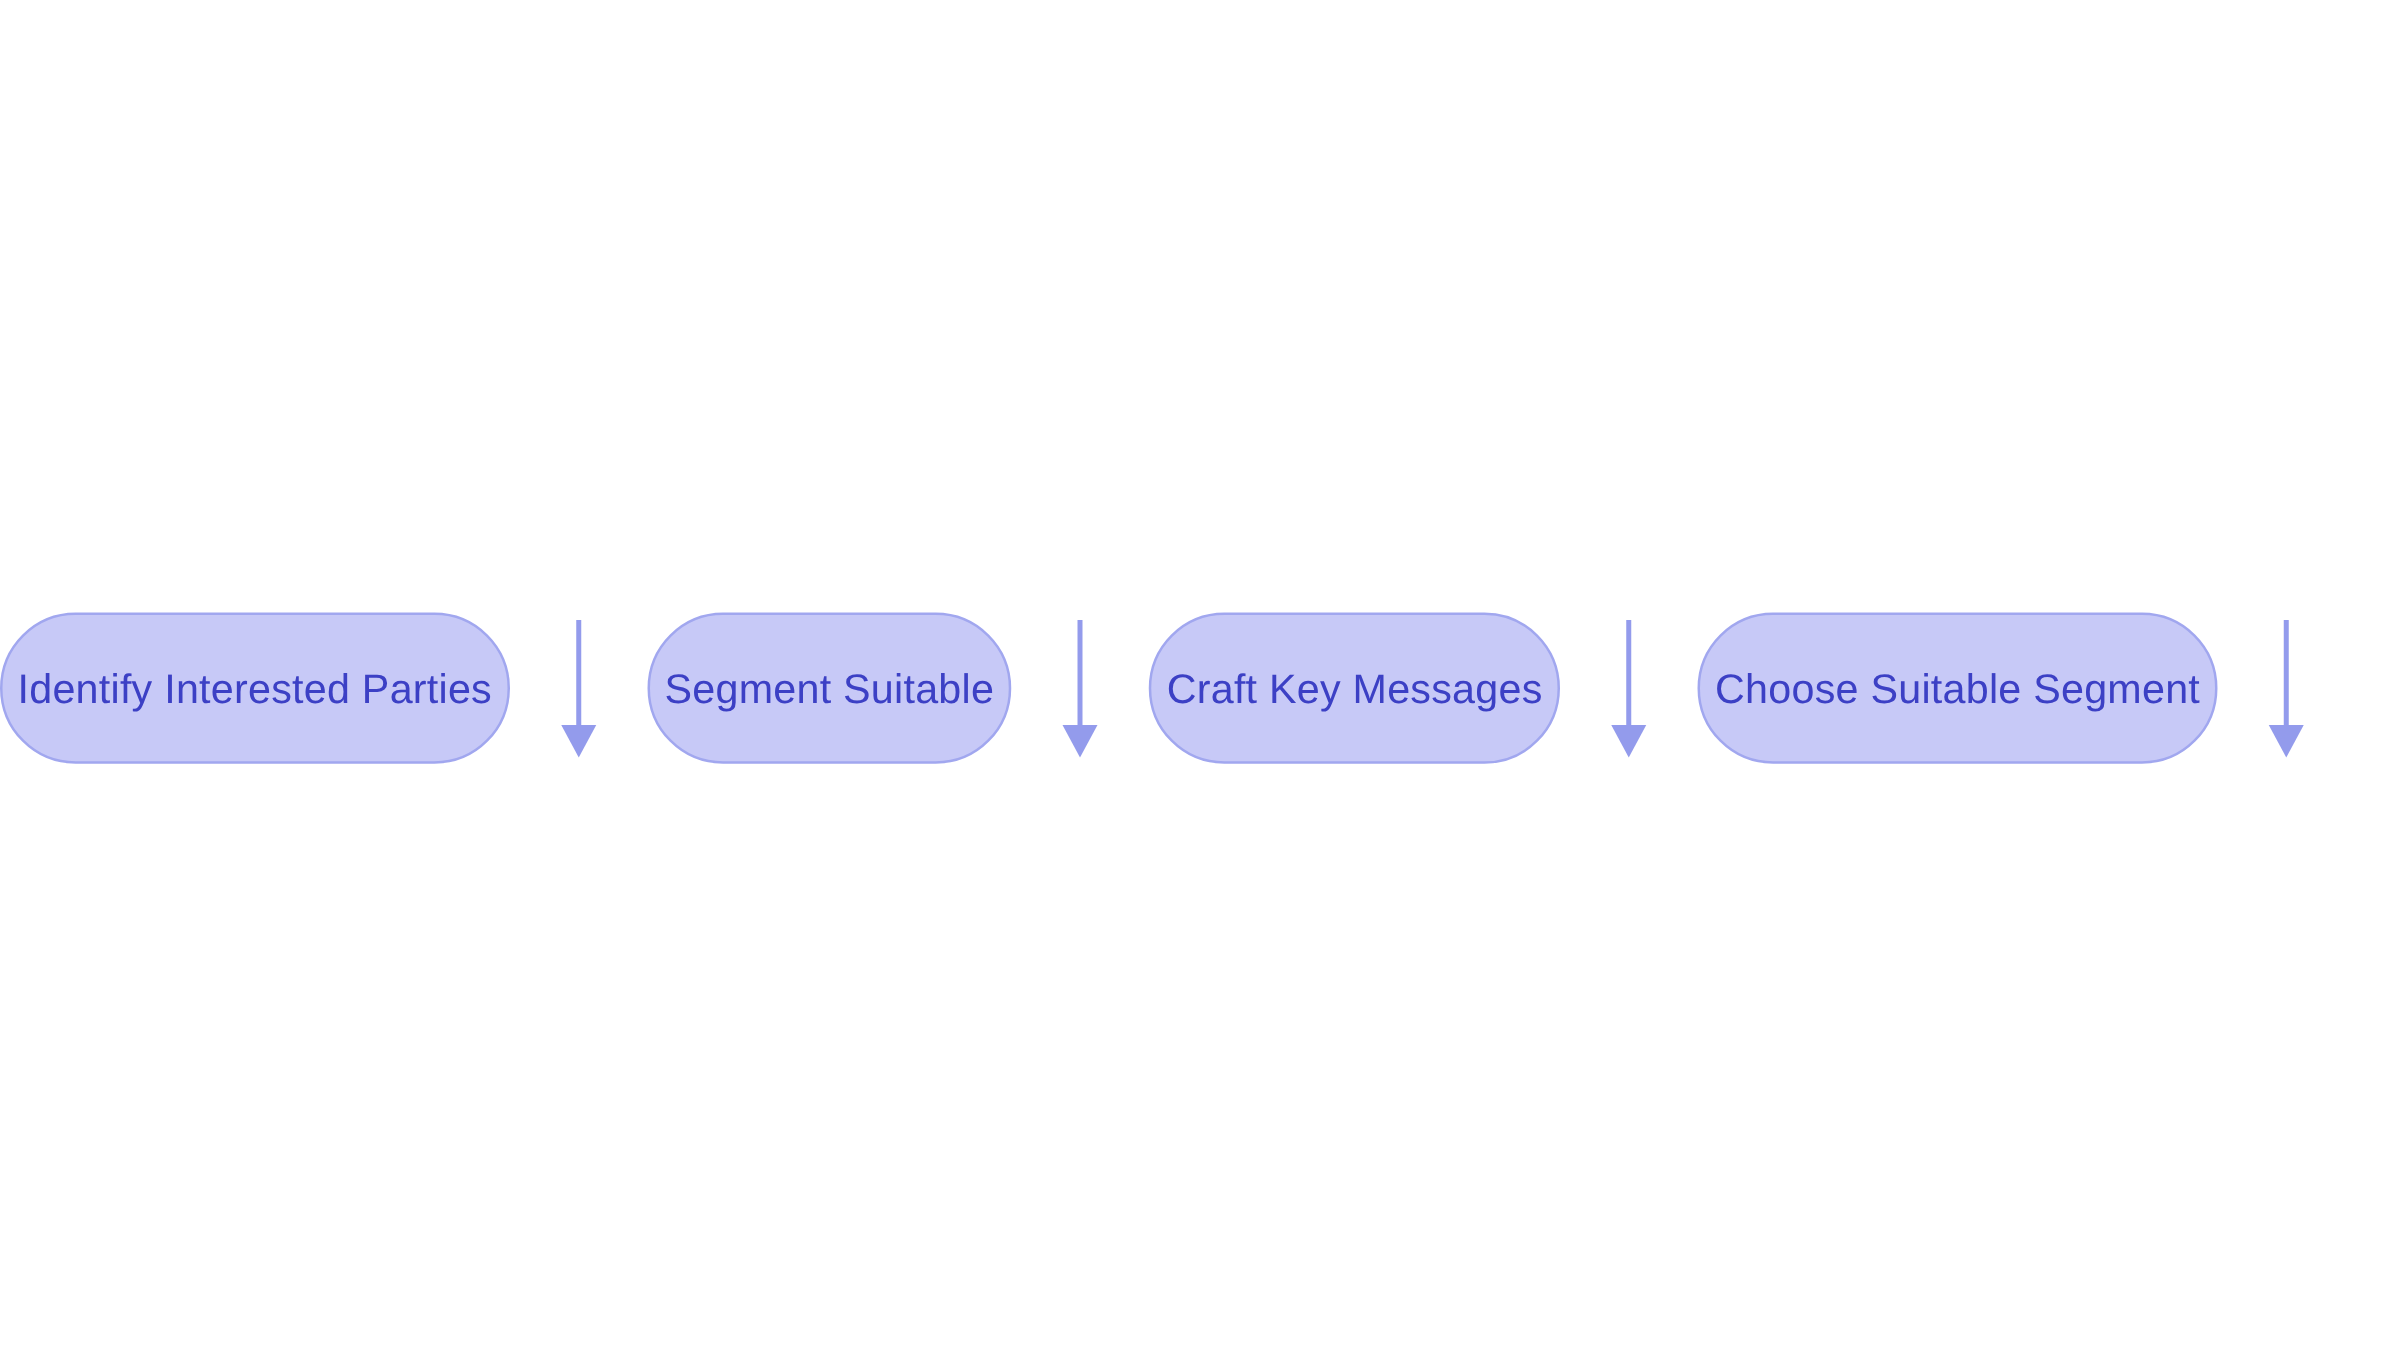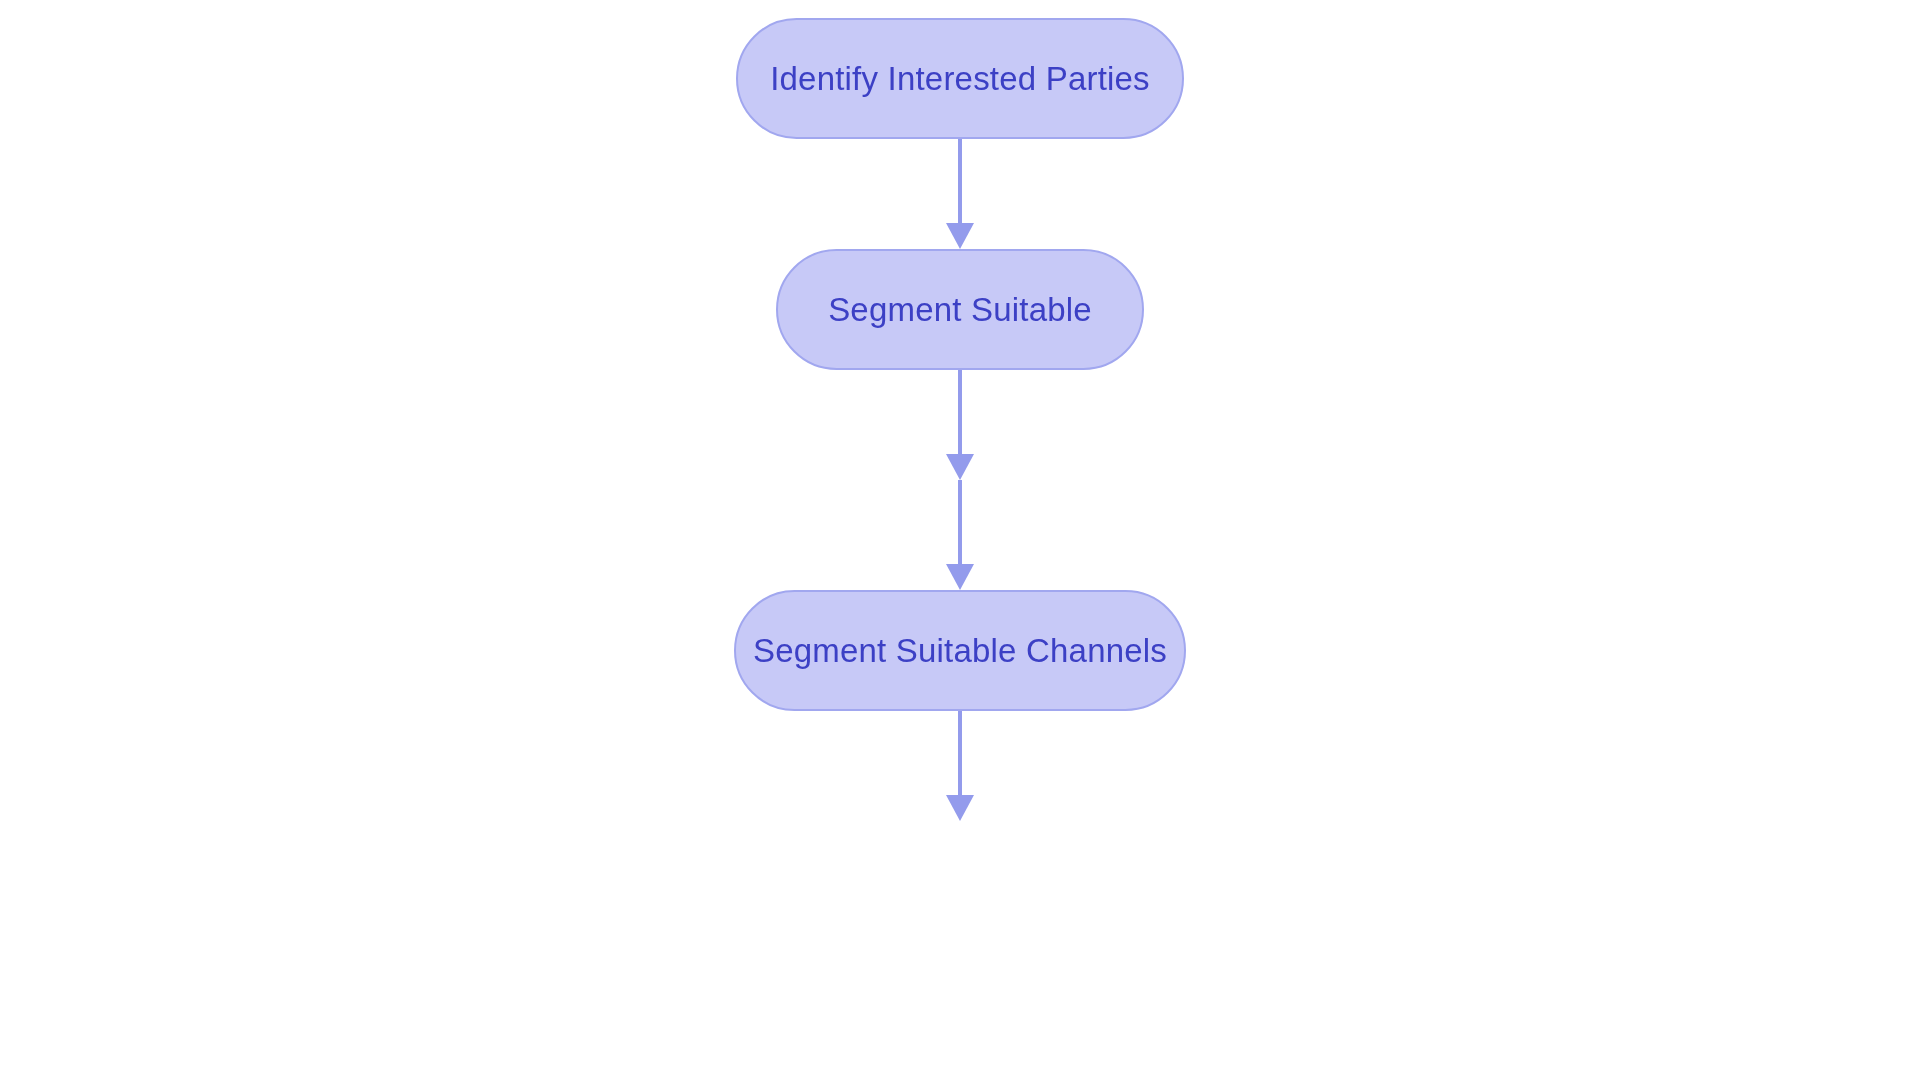--- a/index.html
+++ b/index.html
@@ -14,21 +14,21 @@
     background: var(--canvas-bg);
     font-family: "Liberation Sans", "DejaVu Sans", sans-serif;
   }
   .canvas {
     position: relative;
     width: 1920px;
     height: 1083px;
     background: var(--canvas-bg);
     overflow: hidden;
     display: flex;
-    flex-direction: column;
+    flex-direction: row;
     align-items: center;
     padding-top: 18px;
   }
   .node {
     height: 121px;
     flex: 0 0 121px;
     background: var(--node-fill);
     border: 2px solid var(--node-border);
     border-radius: 999px;
     display: flex;
@@ -80,28 +80,31 @@
 
   <div class="node" style="width:368px">
     <span class="node-label">Segment Suitable</span>
   </div>
 
   <div class="connector">
     <div class="arrow-stem"></div>
     <div class="arrow-head"></div>
   </div>
 
+  <div class="node" style="width:365px">
+    <span class="node-label">Craft Key Messages</span>
+  </div>
 
   <div class="connector">
     <div class="arrow-stem"></div>
     <div class="arrow-head"></div>
   </div>
 
   <div class="node" style="width:452px">
-    <span class="node-label">Segment Suitable Channels</span>
+    <span class="node-label">Choose Suitable Segment</span>
   </div>
 
   <div class="connector">
     <div class="arrow-stem"></div>
     <div class="arrow-head"></div>
   </div>
 
 
 </div>
 

